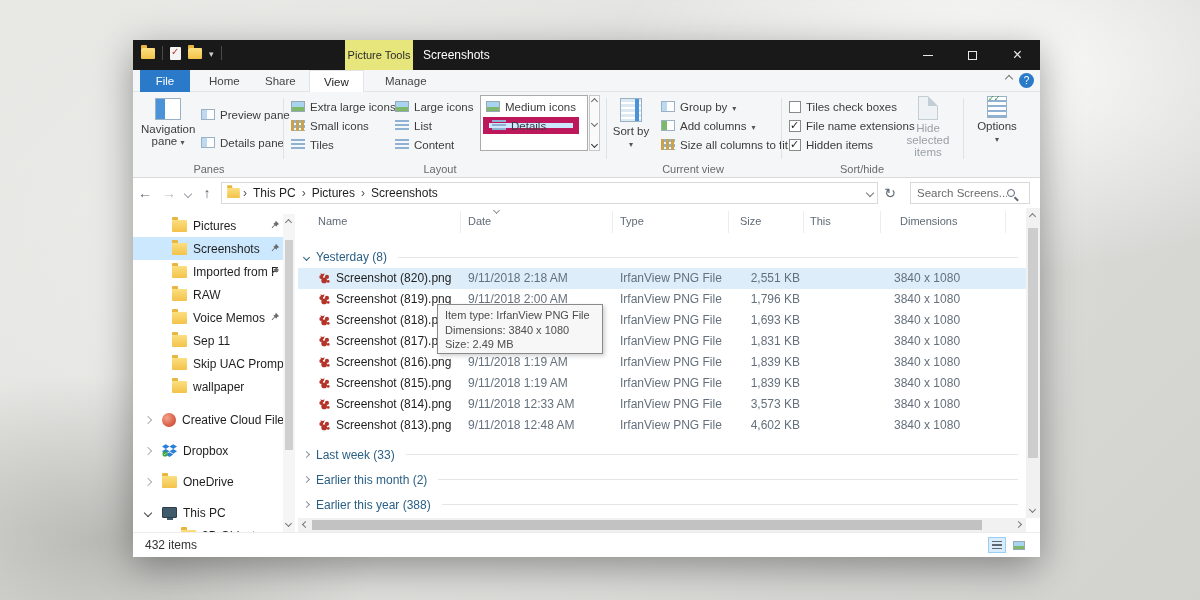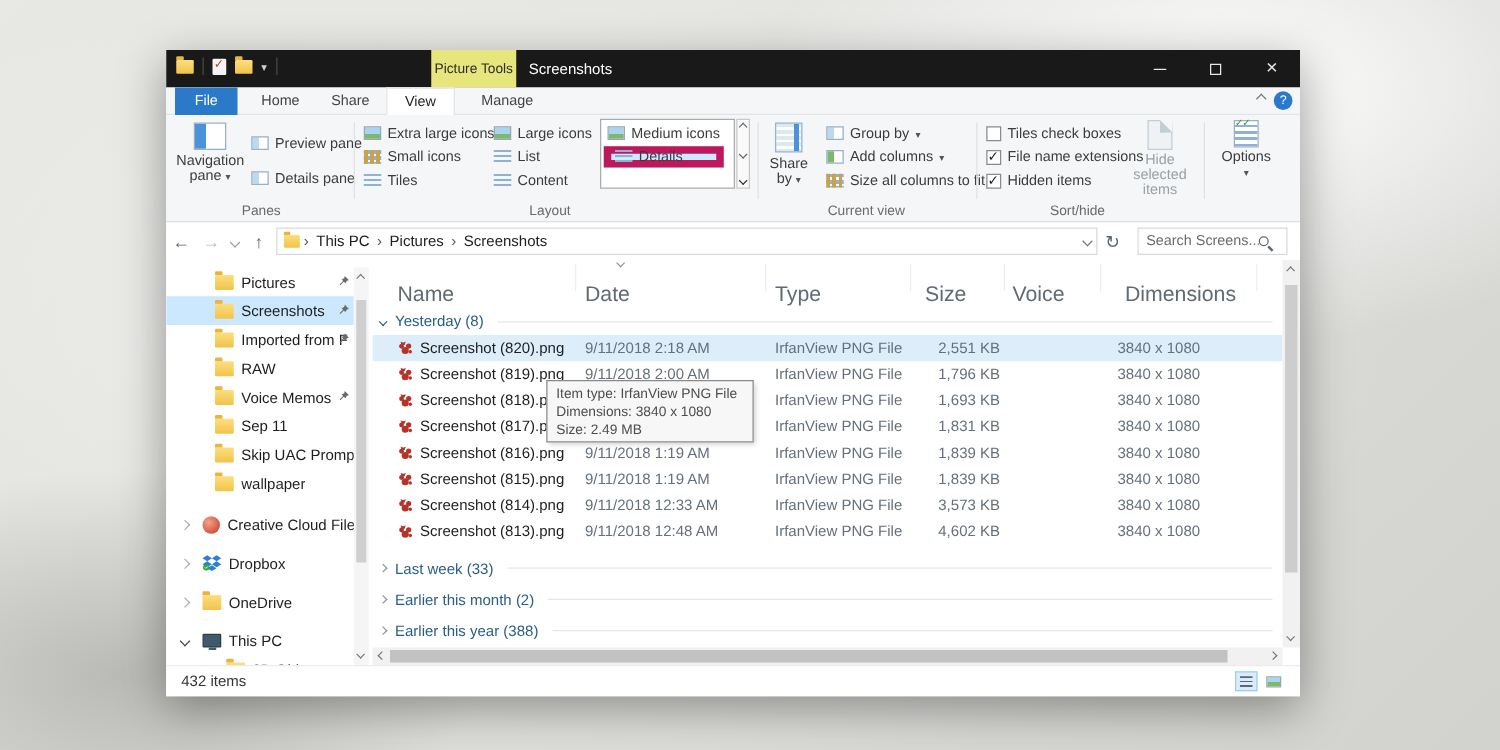--- a/index.html
+++ b/index.html
@@ -112,21 +112,21 @@
   .pc-ic { width:15px; height:11px; background:#3f5a6b; border:1px solid #2c3e4a; border-radius:1px; position:relative; flex:none; }
   .pc-ic::after { content:""; position:absolute; left:4px; bottom:-3px; width:6px; height:2px; background:#3f5a6b; }
   .cc-ic { width:14px; height:14px; border-radius:50%; background:radial-gradient(circle at 35% 35%,#f4a38a,#c5351f); flex:none; }
   .side-scroll { position:absolute; left:150px; top:174px; width:12px; bottom:25px; background:#f5f5f5; }
   .side-scroll .thumb { position:absolute; left:2px; right:2px; top:26px; height:210px; background:#cfcfcf; }
   .sarr { position:absolute; left:3px; }
 
   
   .list { position:absolute; left:165px; top:168px; right:0; bottom:25px; background:#fff; }
   .cols { position:absolute; left:0; top:0; right:14px; height:30px; }
-  .colh { position:absolute; top:18px; font-size:17px; color:#606a75; }
+  .colh { position:absolute; top:7px; font-size:11px; color:#606a75; }
   .coldiv { position:absolute; top:3px; height:22px; width:1px; background:#ededed; }
   .sortmark { position:absolute; left:196px; top:0px; }
   .body { position:absolute; left:0; top:30px; right:14px; bottom:14px; overflow:hidden; padding-top:8px; }
   .grouph { height:22px; display:flex; align-items:center; gap:7px; padding-left:6px; font-size:12px; color:#295e84; }
   .grouph .line { flex:1; height:1px; background:#e6e6e6; margin:0 8px 0 4px; }
   .grouph.collapsed { height:25px; }
   .row { position:relative; height:21px; }
   .row.sel { background:#ddeefa; }
   .row .fic { position:absolute; left:20px; top:4px; }
   .cell { position:absolute; top:3px; font-size:12px; color:#64707c; white-space:nowrap; }
@@ -252,21 +252,21 @@
     <div class="gal-scroll">
       <span class="tchev" style="transform:rotate(-135deg)"></span>
       <span class="tchev" style="transform:rotate(45deg)"></span>
       <span class="tchev" style="transform:rotate(45deg); border-color:#333"></span>
     </div>
     <div class="rlabel" style="left:307px">Layout</div>
     <div class="rsep" style="left:473px"></div>
 
     <div class="rbig" style="left:478px; width:40px">
       <div class="bicon sort-ic"></div>
-      <span>Share by</span>
+      <span>Sort by</span>
       <span class="caret"></span>
     </div>
     <div class="rsmall" style="left:528px; top:6px">
       <span class="pane-ic"></span>
       <span>Group by</span>
       <span class="caret"></span>
     </div>
     <div class="rsmall" style="left:528px; top:25px">
       <span class="pane-ic" style="background:linear-gradient(90deg,#7db86b 0 5px,#fff 5px)"></span>
       <span>Add columns</span>
@@ -409,21 +409,21 @@
     <span class="sarr chev d" style="bottom:6px; width:5px; height:5px; border-color:#777"></span>
   </div>
 
   <div class="list">
     <div class="cols">
       <span class="colh" style="left:20px">Name</span>
       <span class="sortmark chev d" style="width:5px;height:5px;border-color:#8a949e"></span>
       <span class="colh" style="left:170px">Date</span>
       <span class="colh" style="left:322px">Type</span>
       <span class="colh" style="left:442px">Size</span>
-      <span class="colh" style="left:512px">Voice</span>
+      <span class="colh" style="left:512px">This</span>
       <span class="colh" style="left:602px">Dimensions</span>
       <span class="coldiv" style="left:162px"></span>
       <span class="coldiv" style="left:314px"></span>
       <span class="coldiv" style="left:430px"></span>
       <span class="coldiv" style="left:505px"></span>
       <span class="coldiv" style="left:582px"></span>
       <span class="coldiv" style="left:707px"></span>
     </div>
     <div class="body">
       <div class="grouph">

